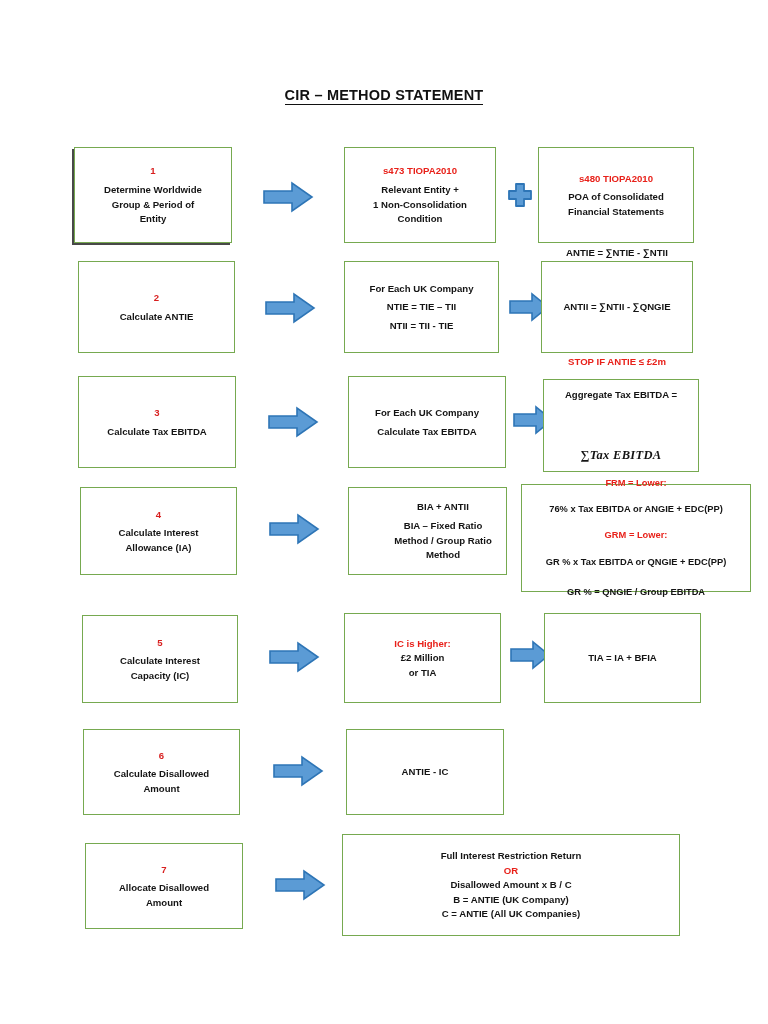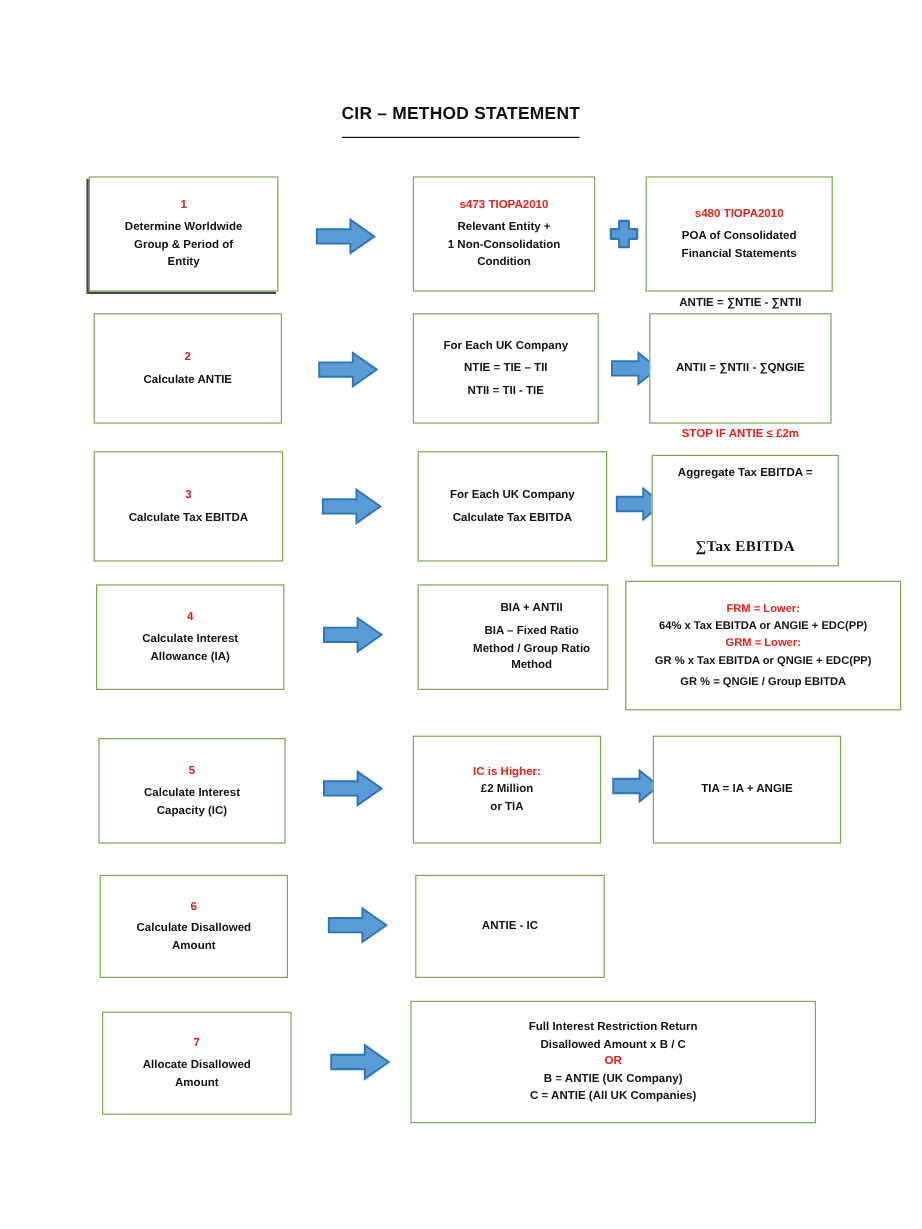--- a/index.html
+++ b/index.html
@@ -29,21 +29,21 @@
     left: 0;
     width: 768px;
     text-align: center;
     font-size: 14.5px;
     font-weight: bold;
     letter-spacing: .2px;
     color: #111111;
   }
   .title span {
     border-bottom: 1.5px solid #111111;
-    padding-bottom: 11px;
+    padding-bottom: 1px;
   }
 
   
   .box {
     position: absolute;
     box-sizing: border-box;
     border: 1.4px solid #76a950;
     background: #ffffff;
     display: flex;
     flex-direction: column;
@@ -69,20 +69,21 @@
     color: #d81f1f;
     font-weight: bold;
     font-size: 9.6px;
   }
   .red {
     color: #e8211a;
     font-weight: bold;
   }
   .mathline {
     font-family: "Liberation Serif", serif;
+    font-style: italic;
     font-weight: bold;
     font-size: 12.5px;
     letter-spacing: .3px;
   }
 
   
   .arrow {
     position: absolute;
     width: 52px;
     height: 34px;
@@ -206,23 +207,23 @@
     </svg>
   </div>
 
   <div class="box" style="left:348px; top:487px; width:159px; height:88px;padding-left:37px;">
     <span class="ln">BIA + ANTII</span>
     <span class="ln tight">BIA – Fixed Ratio</span>
     <span class="ln tight">Method / Group Ratio</span>
     <span class="ln tight">Method</span>
   </div>
 
-  <div class="box" style="left:521px; top:484px; width:230px; height:108px; font-size:9.3px;">
+  <div class="box" style="left:521px; top:484px; width:230px; height:108px; font-size:9.3px;gap:12px;">
     <span class="ln tight red">FRM = Lower:</span>
-    <span class="ln tight">64% x Tax EBITDA  or ANGIE + EDC(PP)</span>
+    <span class="ln tight">76% x Tax EBITDA  or ANGIE + EDC(PP)</span>
     <span class="ln tight red">GRM = Lower:</span>
     <span class="ln tight">GR % x Tax EBITDA or QNGIE + EDC(PP)</span>
     <span class="ln">GR % = QNGIE / Group EBITDA</span>
   </div>
 
   <div class="box" style="left:82px; top:615px; width:156px; height:88px;">
     <span class="ln num">5</span>
     <span class="ln tight">Calculate Interest</span>
     <span class="ln tight">Capacity (IC)</span>
   </div>
@@ -239,21 +240,21 @@
     <span class="ln tight">or TIA</span>
   </div>
 
   <div class="arrow small" style="left:509px; top:640px;">
     <svg viewBox="0 0 42 30" preserveAspectRatio="none">
       <polygon points="2,9 24,9 24,2 40,15 24,28 24,21 2,21" fill="#5b9bd5" stroke="#2e75b6" stroke-width="1.6" stroke-linejoin="miter"></polygon>
     </svg>
   </div>
 
   <div class="box" style="left:544px; top:613px; width:157px; height:90px;">
-    <span class="ln">TIA = IA + ANGIE</span>
+    <span class="ln">TIA = IA + BFIA</span>
   </div>
 
   <div class="box" style="left:83px; top:729px; width:157px; height:86px;">
     <span class="ln num">6</span>
     <span class="ln tight">Calculate Disallowed</span>
     <span class="ln tight">Amount</span>
   </div>
 
   <div class="arrow" style="left:272px; top:754px;">
     <svg viewBox="0 0 52 34" preserveAspectRatio="none">
@@ -272,19 +273,19 @@
   </div>
 
   <div class="arrow" style="left:274px; top:868px;">
     <svg viewBox="0 0 52 34" preserveAspectRatio="none">
       <polygon points="2,11 30,11 30,3 50,17 30,31 30,23 2,23" fill="#5b9bd5" stroke="#2e75b6" stroke-width="1.6" stroke-linejoin="miter"></polygon>
     </svg>
   </div>
 
   <div class="box" style="left:342px; top:834px; width:338px; height:102px;">
     <span class="ln tight">Full Interest Restriction Return</span>
+    <span class="ln tight red">OR</span>
     <span class="ln tight">Disallowed Amount x B / C</span>
-    <span class="ln tight red">OR</span>
     <span class="ln tight">B = ANTIE (UK Company)</span>
     <span class="ln tight">C = ANTIE (All UK Companies)</span>
   </div>
 
 </div>
 
 </body></html>

